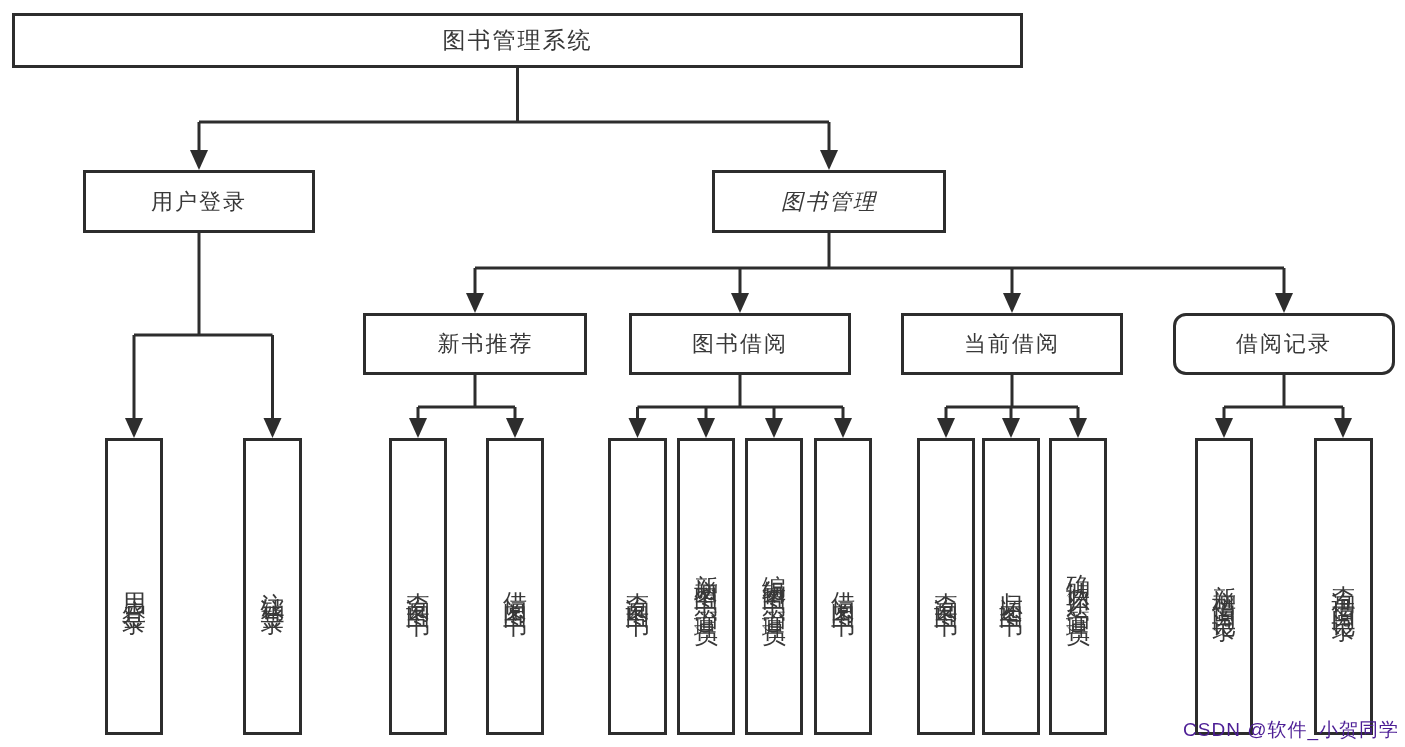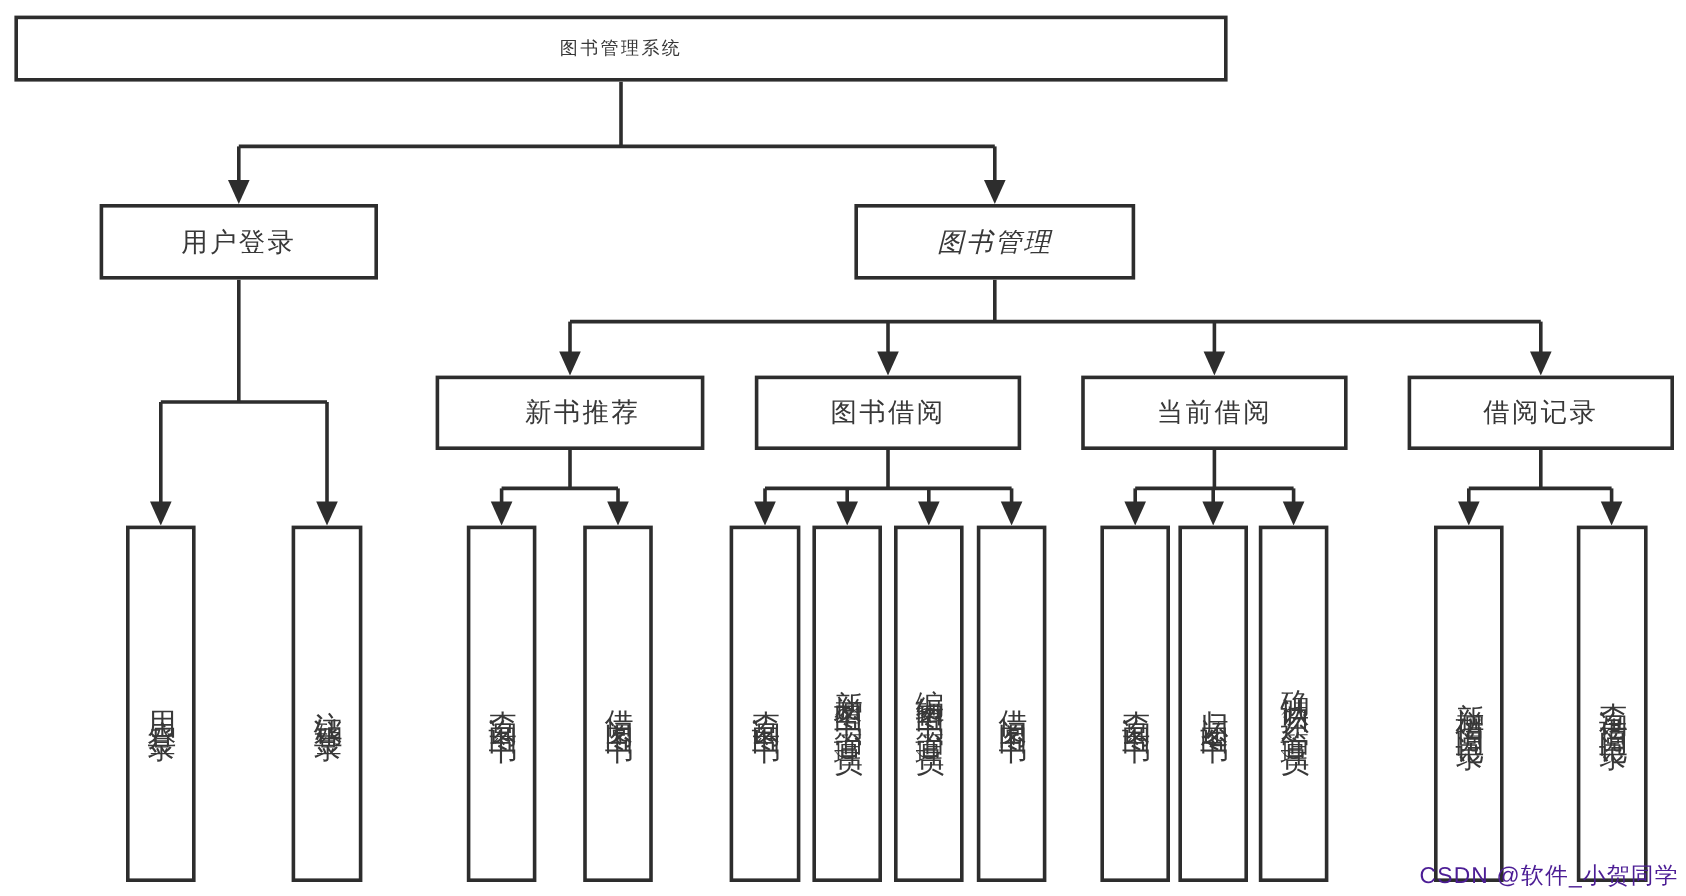--- a/index.html
+++ b/index.html
@@ -19,21 +19,21 @@
   .node {
     position: absolute;
     background: #ffffff;
     border: 3px solid #2d2d2d;
     display: flex;
     align-items: center;
     justify-content: center;
     color: #383838;
   }
   .node.h { font-size: 22px; letter-spacing: 2px; white-space: nowrap; }
-  .node.root { font-size: 15px; }
+  .node.root { font-size: 23px; }
   .node.v {
     writing-mode: vertical-rl;
     text-orientation: mixed;
     font-size: 24px;
     letter-spacing: 7px;
     line-height: 1;
   }
 
   .watermark {
     position: absolute;
@@ -127,21 +127,21 @@
   </svg>
 
   <div class="node h root" style="left:12px; top:13px; width:1011px; height:55px;">图书管理系统</div>
 
   <div class="node h" style="left:83px; top:170px; width:232px; height:63px;">用户登录</div>
   <div class="node h" style="left:712px; top:170px; width:234px; height:63px;font-style:italic;">图书管理</div>
 
   <div class="node h" style="left:363px; top:313px; width:224px; height:62px;padding-left:21px;">新书推荐</div>
   <div class="node h" style="left:629px; top:313px; width:222px; height:62px;">图书借阅</div>
   <div class="node h" style="left:901px; top:313px; width:222px; height:62px;">当前借阅</div>
-  <div class="node h" style="left:1173px; top:313px; width:222px; height:62px;">借阅记录</div>
+  <div class="node h" style="left:1173px; top:313px; width:222px; height:62px;border-radius:13px;">借阅记录</div>
 
   <div class="node v" style="left:105px; top:438px; width:58px; height:297px;">用户登录</div>
   <div class="node v" style="left:243px; top:438px; width:59px; height:297px;">注销登录</div>
 
   <div class="node v" style="left:389px; top:438px; width:58px; height:297px;">查询图书</div>
   <div class="node v" style="left:486px; top:438px; width:58px; height:297px;">借阅图书</div>
 
   <div class="node v" style="left:608px; top:438px; width:59px; height:297px;">查询图书</div>
   <div class="node v" style="left:677px; top:438px; width:58px; height:297px;">新增图书（管理员）</div>
   <div class="node v" style="left:745px; top:438px; width:58px; height:297px;">编辑图书（管理员）</div>

